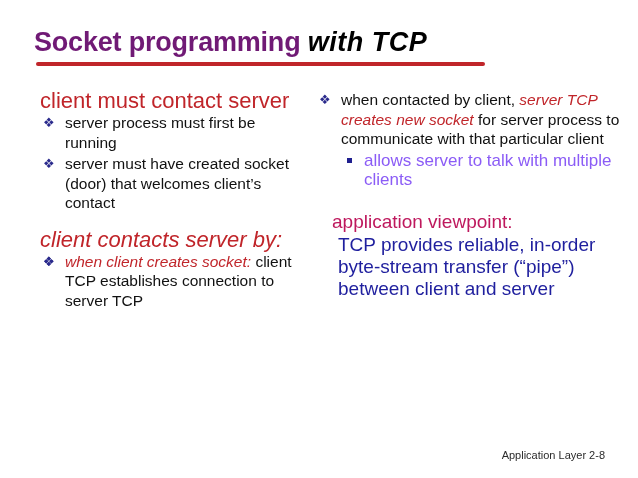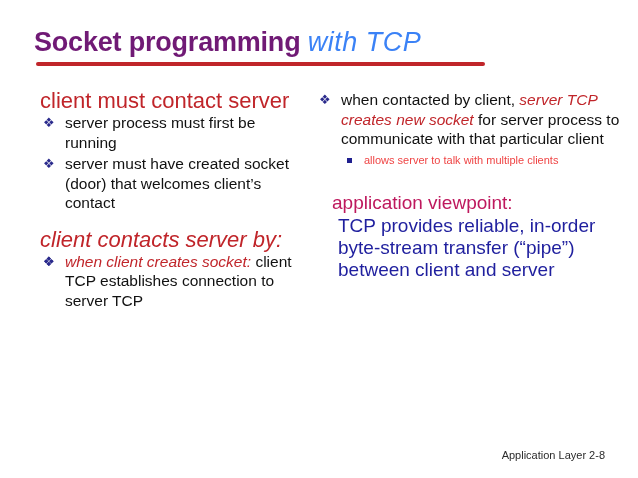--- a/index.html
+++ b/index.html
@@ -24,23 +24,23 @@
     font-size: 27px;
     line-height: 32px;
     white-space: nowrap;
     letter-spacing: -0.2px;
   }
   .title-main {
     color: #701a75;
     font-weight: 700;
   }
   .title-accent {
-    color: #3b82f6;
+    color: #000000;
     font-style: italic;
-    font-weight: 400;
+    font-weight: 700;
     letter-spacing: 0.5px;
   }
   .title-rule {
     position: absolute;
     left: 36px;
     top: 62px;
     width: 449px;
     height: 4px;
     background: #c0252a;
     border-radius: 2px;
@@ -88,23 +88,23 @@
   
   ul.sub {
     list-style: none;
     margin: 2px 0 0 0;
     padding: 0;
   }
   ul.sub > li {
     position: relative;
     padding-left: 23px;
     margin: 0 0 2px 0;
-    font-size: 11px;
+    font-size: 17px;
     line-height: 19px;
-    color: #ef4444;
+    color: #8b5cf6;
   }
   ul.sub > li .marker-sq {
     position: absolute;
     left: 6px;
     top: 7px;
     width: 5px;
     height: 5px;
     background: #1f1f8f;
   }
 

